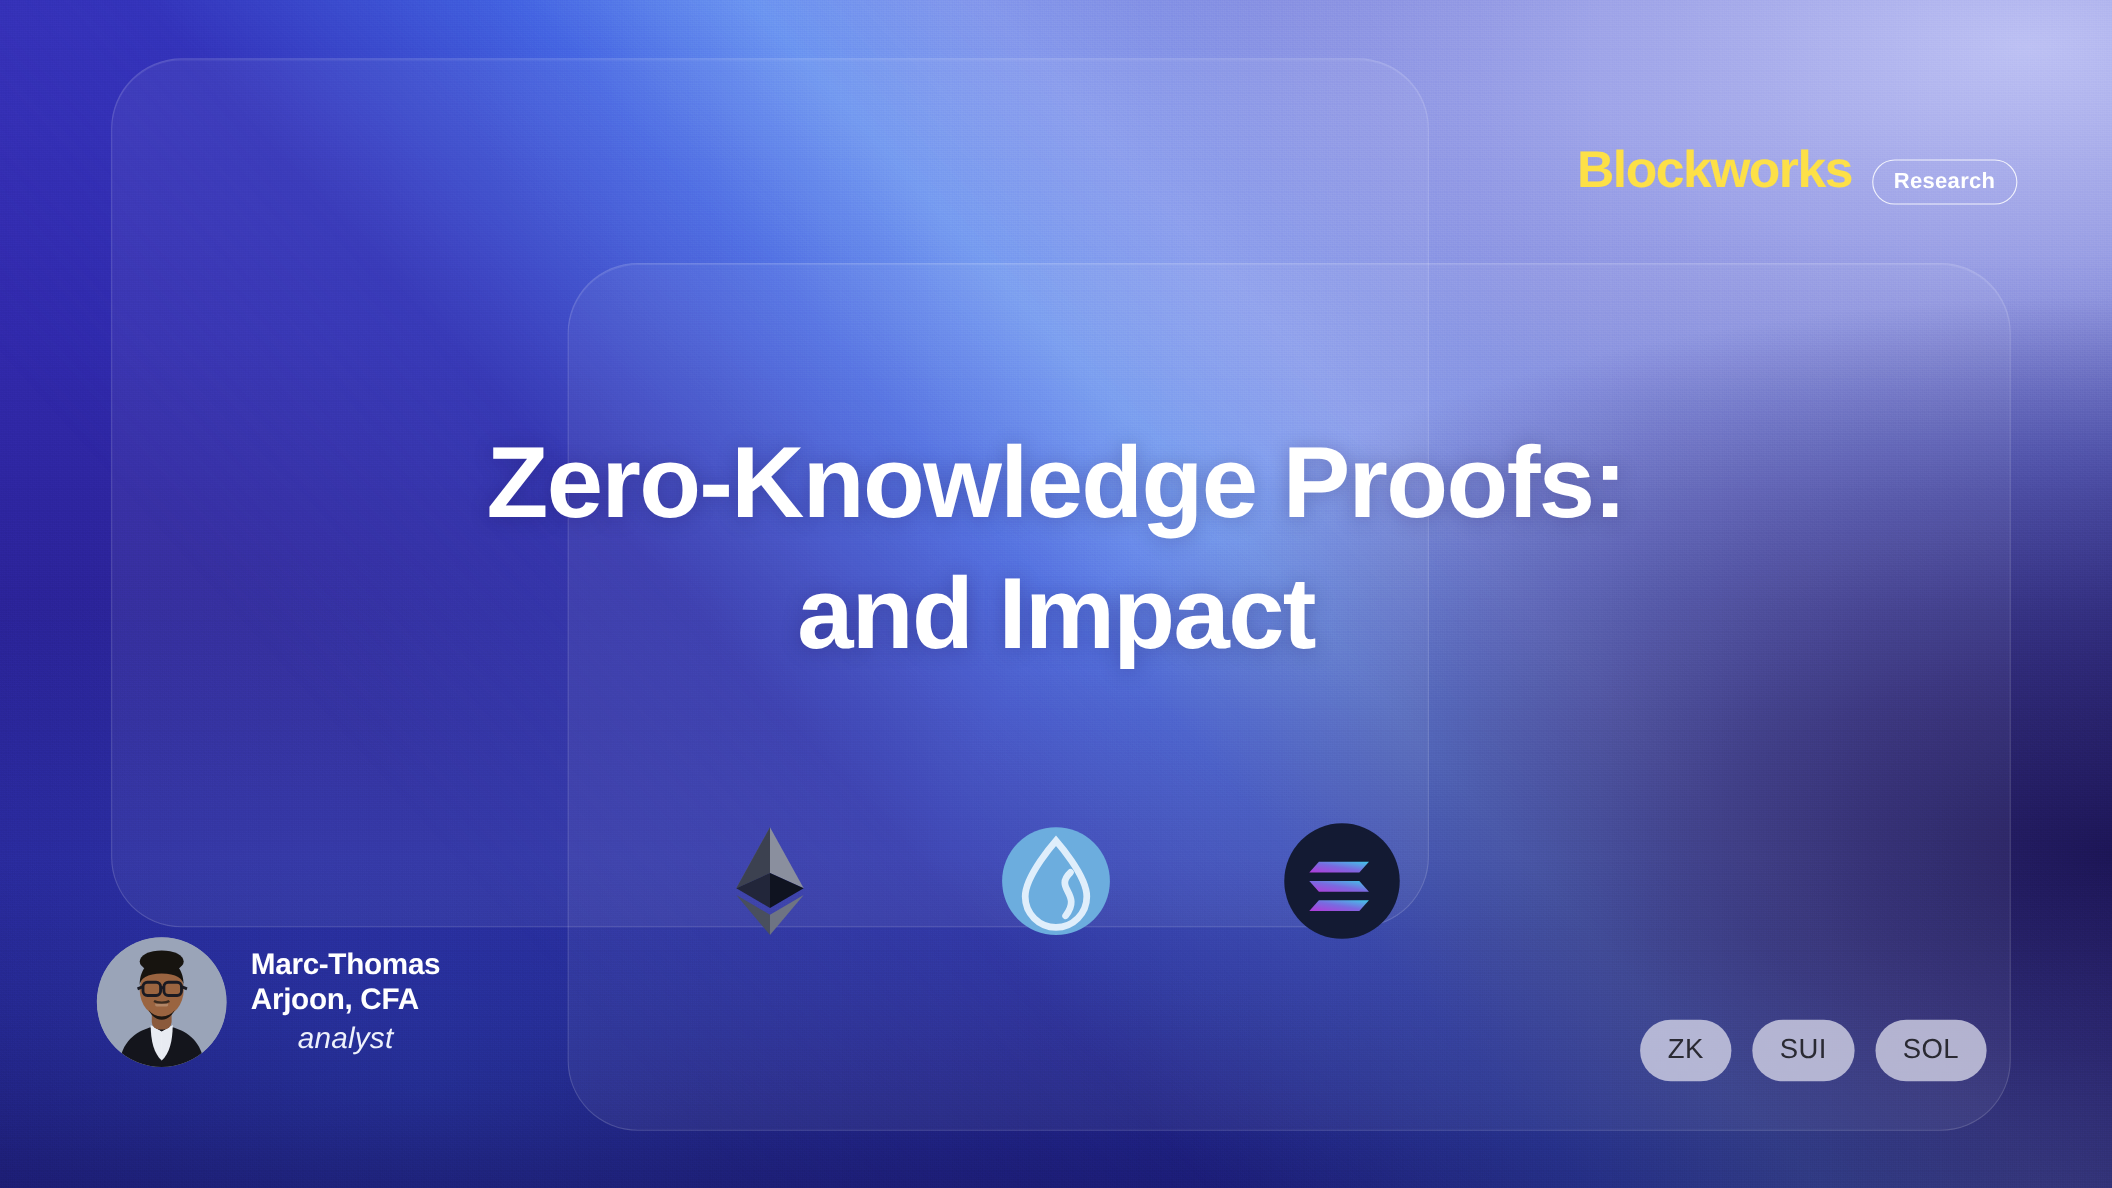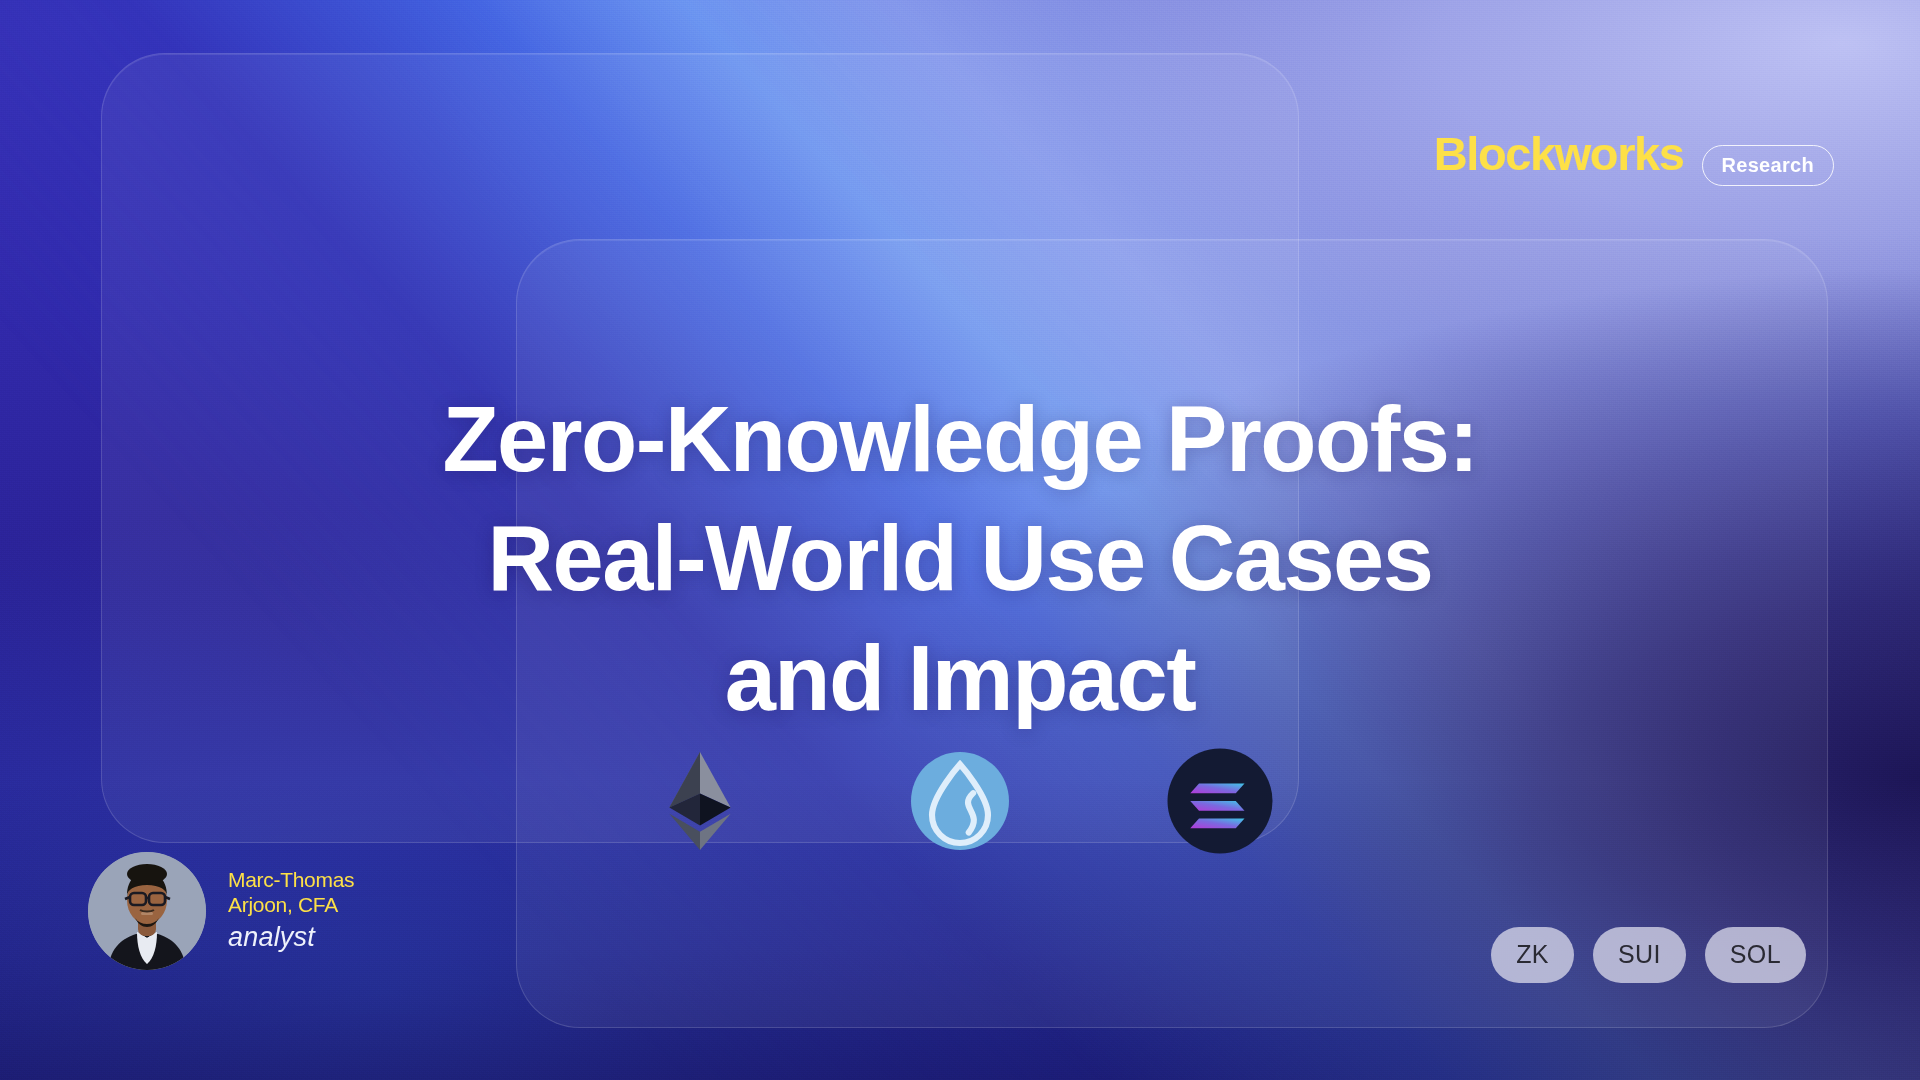--- a/index.html
+++ b/index.html
@@ -159,33 +159,34 @@
   #avatar {
     width: 118px; height: 118px;
     border-radius: 50%;
     overflow: hidden;
     flex: 0 0 auto;
     background: #9aa4b8;
   }
   #avatar svg { display: block; width: 118px; height: 118px; }
   #author-text { display: flex; flex-direction: column; }
   #author-name {
-    color: #fde047;
-    font-size: 21px;
-    font-weight: 400;
+    color: #ffffff;
+    font-size: 27px;
+    font-weight: 700;
     line-height: 1.17;
     letter-spacing: -0.3px;
     white-space: pre-line;
   }
   #author-role {
     color: #eef1fb;
     font-size: 27px;
     font-style: italic;
     font-weight: 400;
     line-height: 1.2;
+    text-align: center;
     margin-top: 4px;
     letter-spacing: 0.2px;
   }
 
   
   #tags {
     position: absolute;
     right: 114px;
     top: 927px;
     display: flex;
@@ -219,21 +220,20 @@
   <div class="card" id="card-upper"></div>
   <div class="card" id="card-lower"></div>
 
   <div id="logo">
     <div id="logo-wordmark">Blockworks</div>
     <div id="logo-badge">Research</div>
   </div>
 
   <h1 id="title">
     <span class="tl">Zero-Knowledge Proofs:</span>
-    <span class="tl">Real-World Use Cases</span>
     <span class="tl">and Impact</span>
   </h1>
 
   <div id="chain-row">
 
     <svg class="chain-icon" viewBox="0 0 128 128">
       <g transform="translate(28,8)">
         <polygon points="36,0 36,47.5 71,63.5" fill="#8a8f9e"></polygon>
         <polygon points="36,0 1,63.5 36,47.5" fill="#5f6573"></polygon>
         <polygon points="36,0 36,47.5 1,63.5" fill="#3c4150"></polygon>

